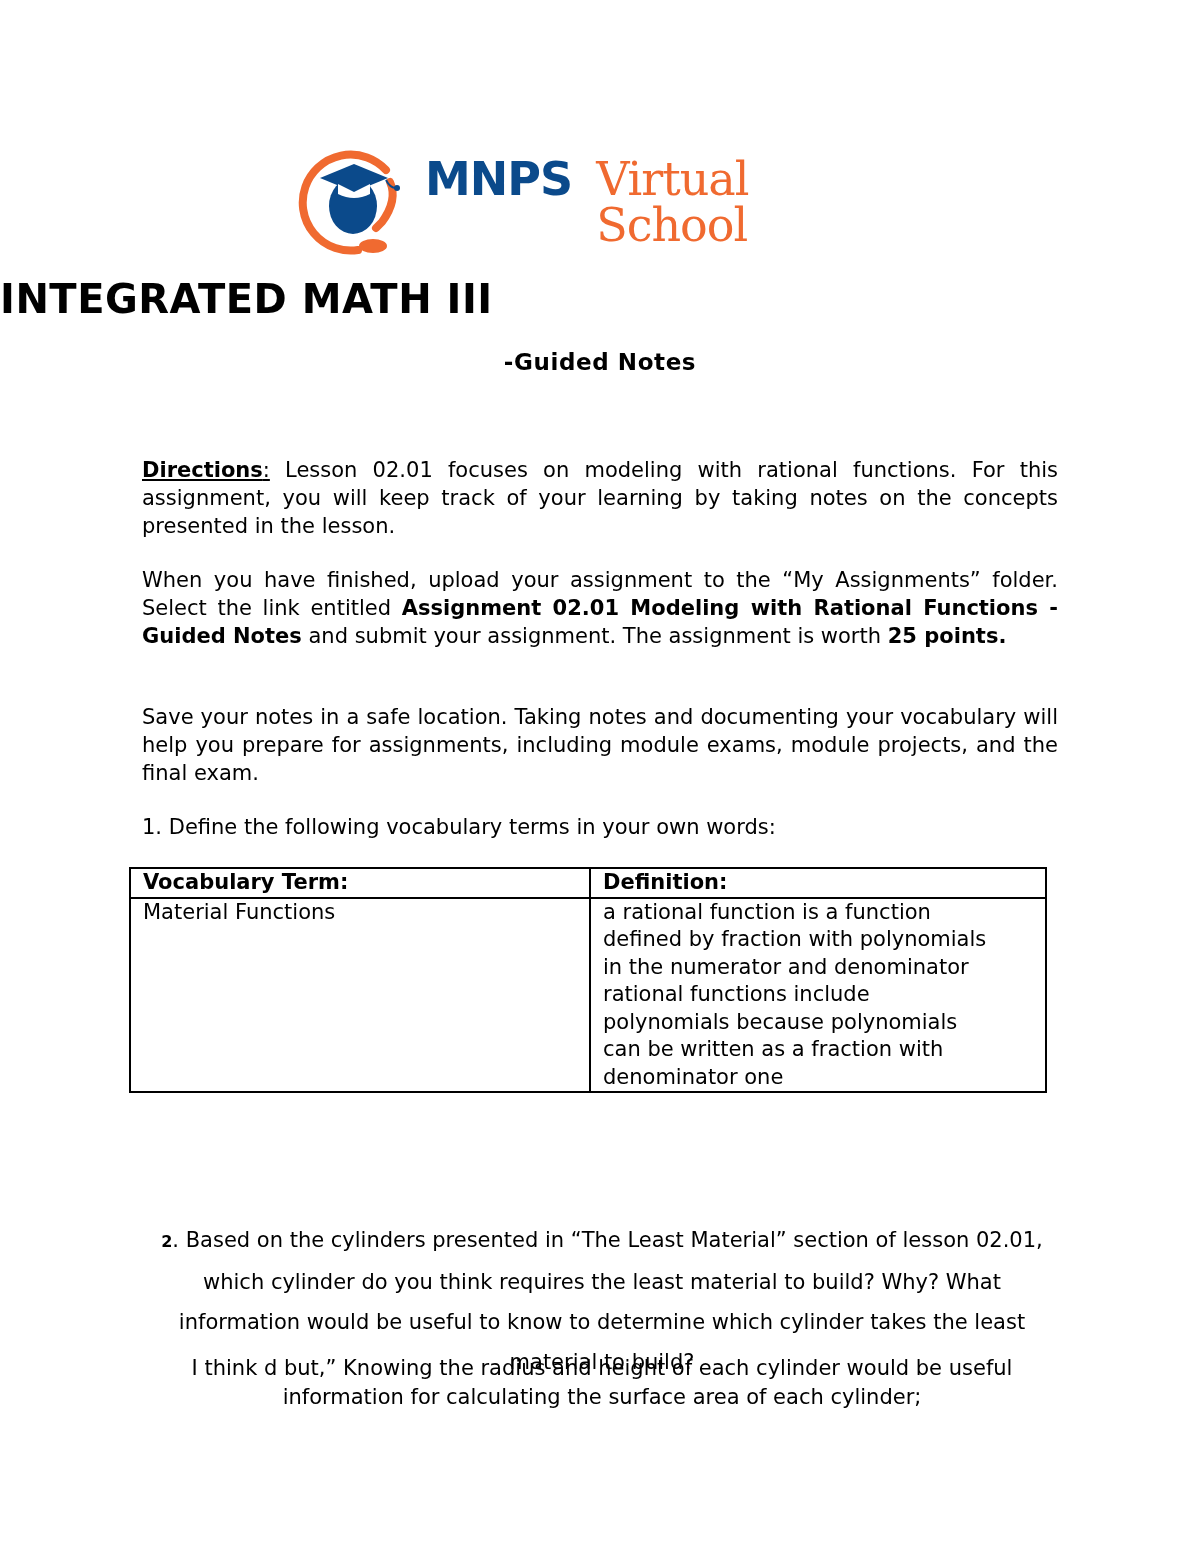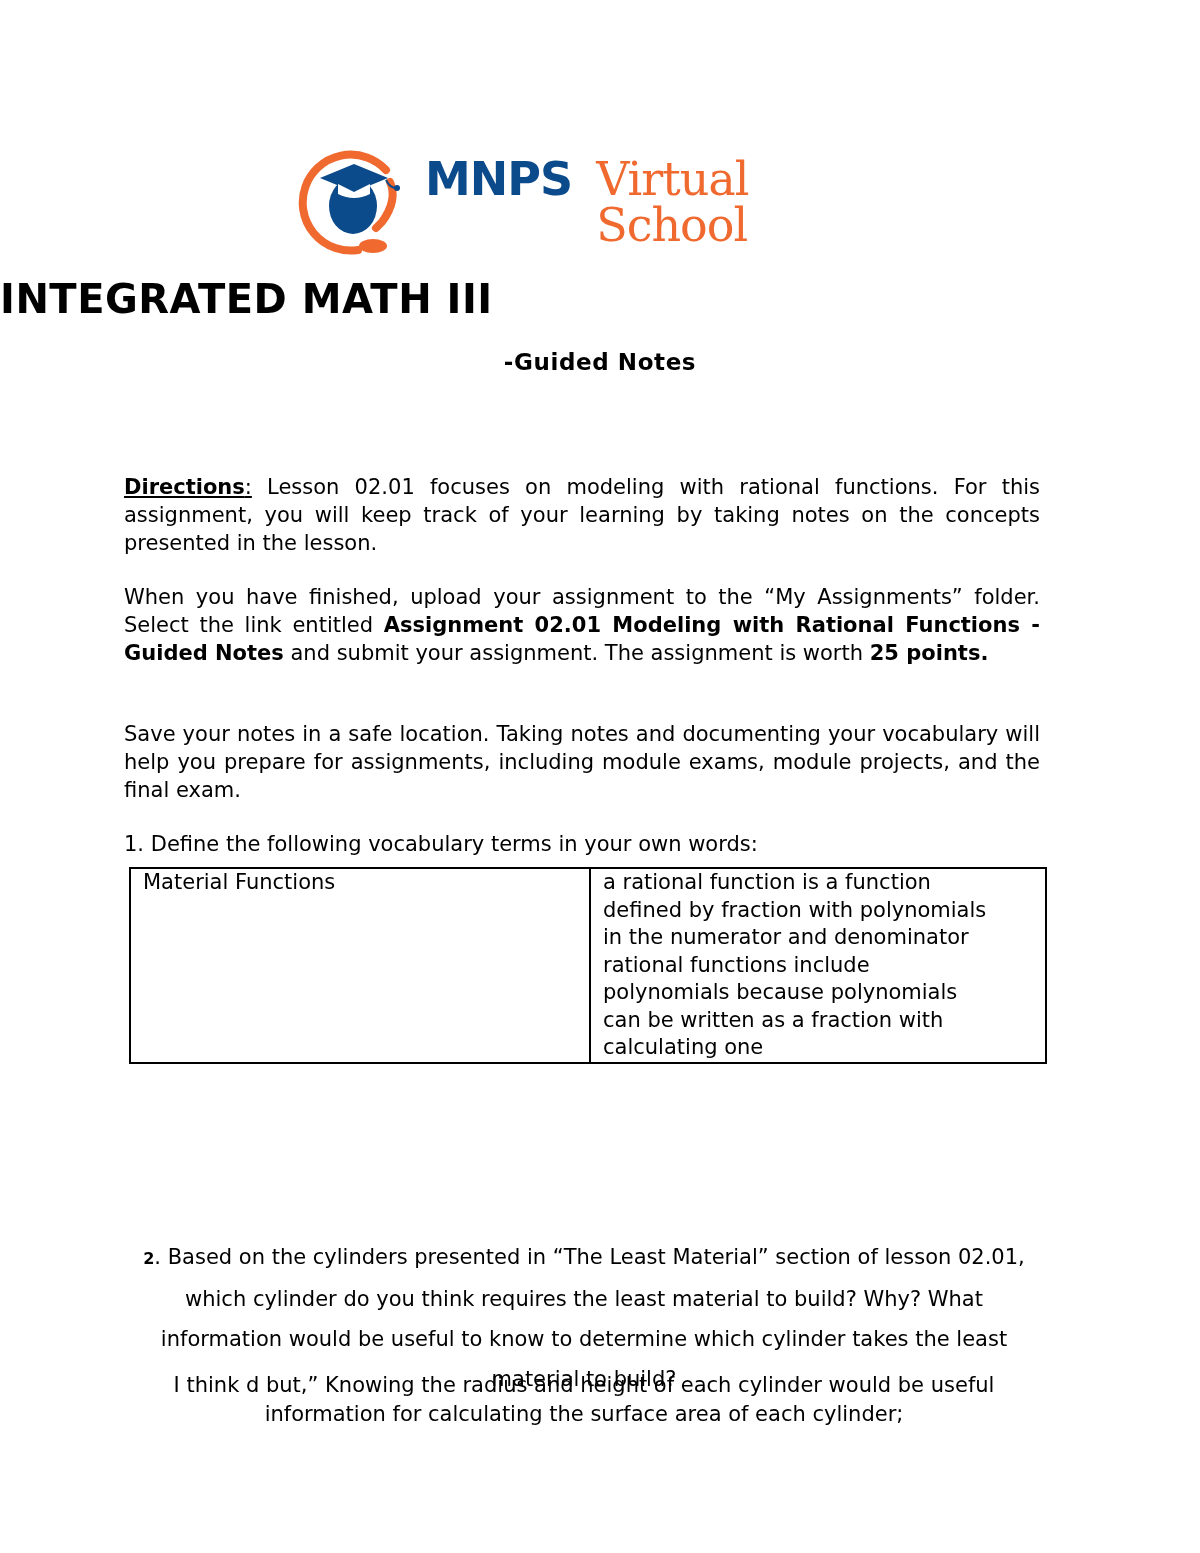--- a/index.html
+++ b/index.html
@@ -18,22 +18,22 @@
 
     .title {
       position: absolute; left: 0; width: 1200px; top: 276px; text-align: left;
       font-family: "DejaVu Sans", sans-serif; font-weight: bold; font-size: 40px; letter-spacing: 0.5px;
     }
     .subtitle {
       position: absolute; left: 0; width: 1200px; top: 344px; text-align: center;
       font-weight: bold; font-size: 23px; line-height: 37px; letter-spacing: 0.6px;
     }
     .para {
-      position: absolute; left: 124px; width: 916px;
-      font-size: 21px; line-height: 28px; text-align: justify; margin-top: 17px;
+      position: absolute; left: 142px; width: 916px;
+      font-size: 21px; line-height: 28px; text-align: justify;
     }
     .para b { font-weight: bold; }
     .u { text-decoration: underline; font-weight: bold; }
     .p-directions { top: 456px; }
     .p-upload { top: 566px; }
     .p-save { top: 703px; }
     .p-q1 { top: 813px; }
 
     table.vocab {
       position: absolute; left: 129px; top: 867px; width: 918px;
@@ -77,30 +77,34 @@
 <div class="para p-directions"><span class="u">Directions</span><span class="u" style="font-weight:normal">:</span><span> Lesson 02.01 focuses on modeling with rational functions. For this assignment, you will keep track of your learning by taking notes on the concepts presented in the lesson.</span></div>
 
 <div class="para p-upload"><span>When you have finished, upload your assignment to the “My Assignments” folder. Select the link entitled </span><b>Assignment 02.01 Modeling with Rational Functions - Guided Notes</b><span> and submit your assignment. The assignment is worth </span><b>25 points.</b></div>
 
 <div class="para p-save">Save your notes in a safe location. Taking notes and documenting your vocabulary will help you prepare for assignments, including module exams, module projects, and the final exam.</div>
 
 <div class="para p-q1">1. Define the following vocabulary terms in your own words:</div>
 
 <table class="vocab">
   <tbody>
+      <tr>
+    <th class="c1">Vocabulary Term:</th>
+    <th>Definition:</th>
+  </tr>
   <tr>
     <td class="c1">Material Functions</td>
     <td>
       <div>a rational function is a function</div>
       <div>defined by fraction with polynomials</div>
       <div>in the numerator and denominator</div>
       <div>rational functions include</div>
       <div>polynomials because polynomials</div>
       <div>can be written as a fraction with</div>
-      <div>calculating one</div>
+      <div>denominator one</div>
     </td>
   </tr>
 </tbody>
   </table>
 
 <div class="para p-q2"><span class="num-small">2</span><span>. Based on the cylinders presented in “The Least Material” section of lesson 02.01, which cylinder do you think requires the least material to build?  Why? What information would be useful to know to determine which cylinder takes the least material to build?</span></div>
 
 <div class="para p-ans">I think d but,” Knowing the radius and height of each cylinder would be useful information for calculating the surface area of each cylinder;</div>
 
 </body></html>

